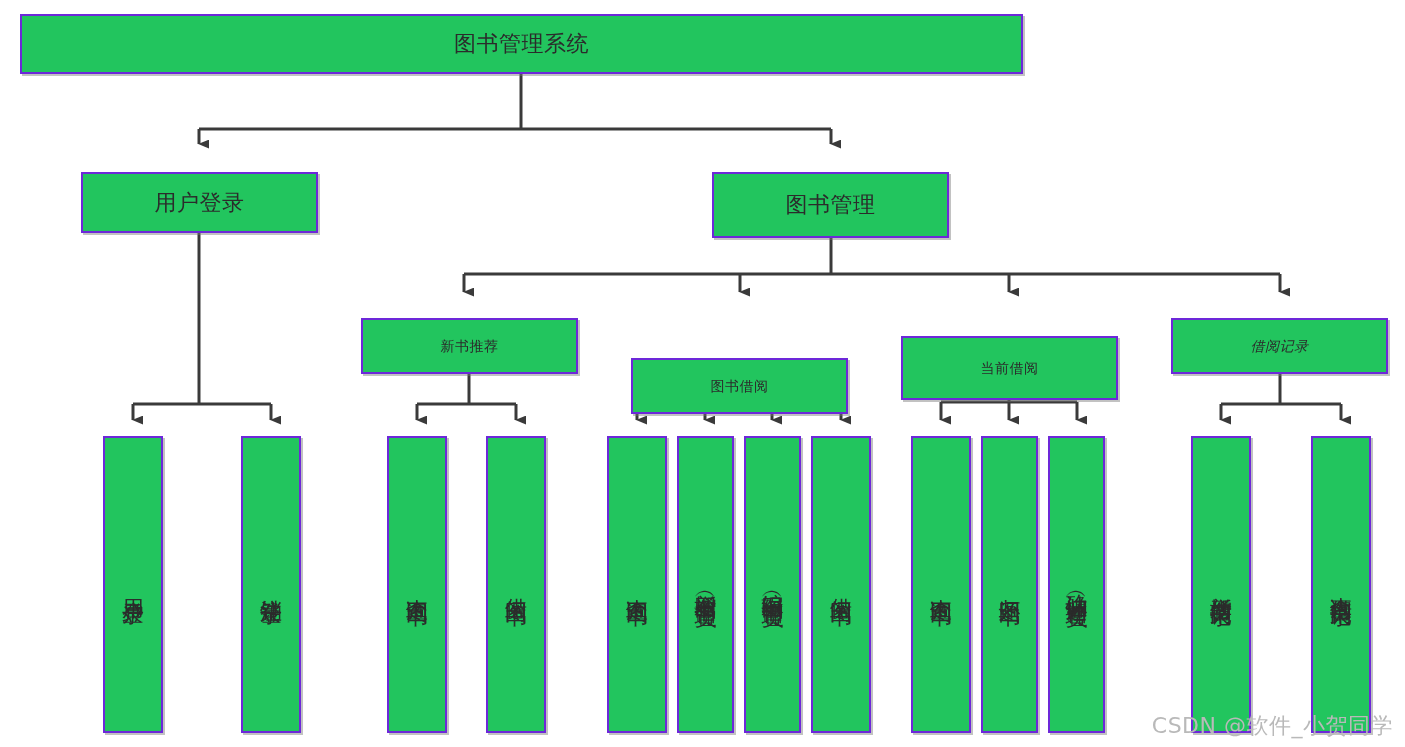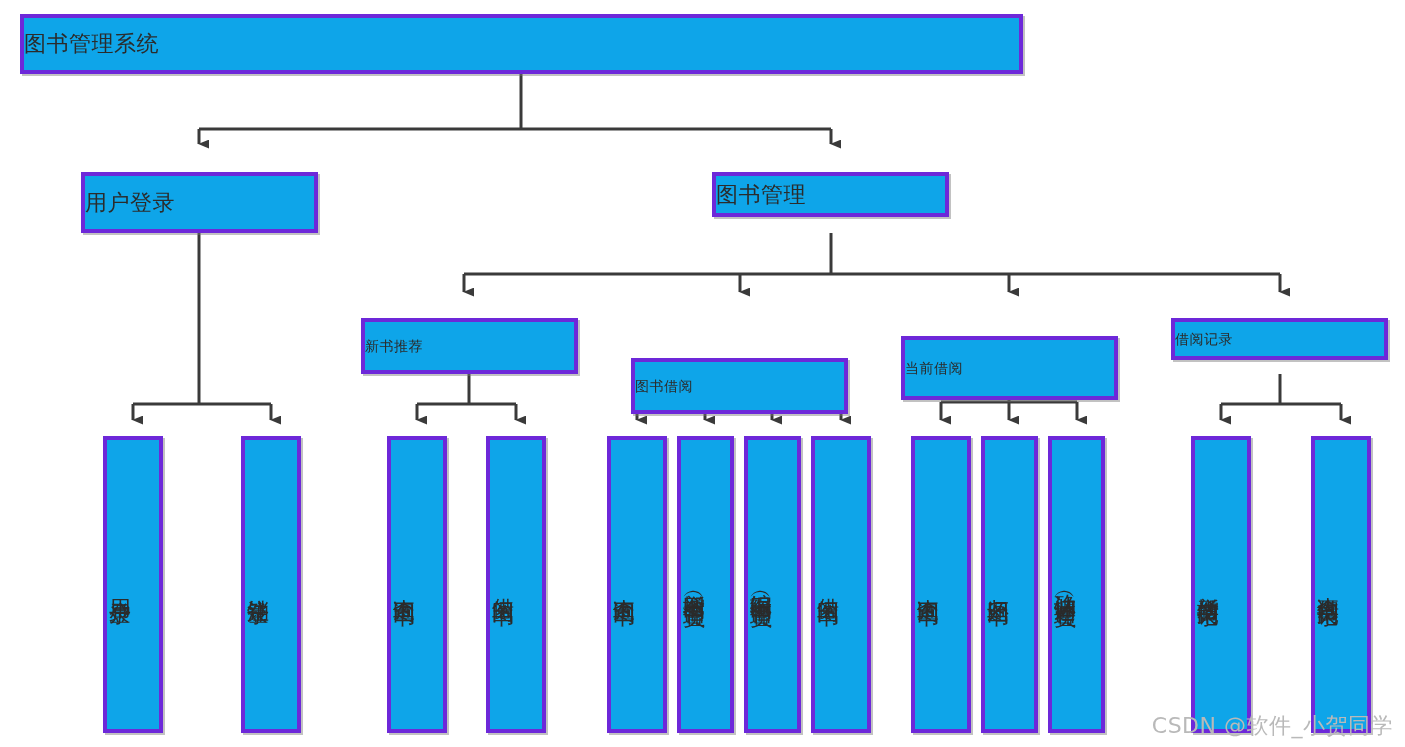--- a/index.html
+++ b/index.html
@@ -20,26 +20,26 @@
   #edges-layer {
     position: absolute;
     left: 0;
     top: 0;
     width: 1405px;
     height: 747px;
   }
   .node {
     position: absolute;
     box-sizing: border-box;
-    background: #0ea5e9;
-    border: 4px solid #6d28d9;
+    background: #22c55e;
+    border: 2px solid #6d28d9;
     box-shadow: 2px 2px 0 rgba(120,120,120,0.45);
     display: flex;
     align-items: center;
-    justify-content: flex-start;
+    justify-content: center;
     z-index: 3;
   }
   .node-label {
     color: #2b2b2b;
     font-size: 21px;
     line-height: 1.18;
     letter-spacing: 0.5px;
     text-align: center;
     white-space: nowrap;
   }
@@ -121,34 +121,34 @@
     </g>
   </svg>
 
   <div class="node root" style="left:20px; top:14px; width:1003px; height:60px;">
     <span class="node-label">图书管理系统</span>
   </div>
 
   <div class="node level2" style="left:81px; top:172px; width:237px; height:61px;">
     <span class="node-label">用户登录</span>
   </div>
-  <div class="node level2" style="left:712px; top:172px; width:237px; height:45px;">
+  <div class="node level2" style="left:712px; top:172px; width:237px; height:66px;">
     <span class="node-label">图书管理</span>
   </div>
 
   <div class="node level3" style="left:361px; top:318px; width:217px; height:56px;">
     <span class="node-label">新书推荐</span>
   </div>
   <div class="node level3" style="left:631px; top:318px; width:217px; height:56px;margin-top:40px;">
     <span class="node-label">图书借阅</span>
   </div>
   <div class="node level3" style="left:901px; top:336px; width:217px; height:64px;">
     <span class="node-label">当前借阅</span>
   </div>
-  <div class="node level3" style="left:1171px; top:318px; width:217px; height:42px;">
+  <div class="node level3" style="left:1171px; top:318px; width:217px; height:56px;font-style:italic;">
     <span class="node-label">借阅记录</span>
   </div>
 
   <div class="node vertical" style="left:103px; top:436px; width:60px; height:297px;">
     <span class="node-label">用户登录</span>
   </div>
   <div class="node vertical" style="left:241px; top:436px; width:60px; height:297px;">
     <span class="node-label">注销登录</span>
   </div>
 

